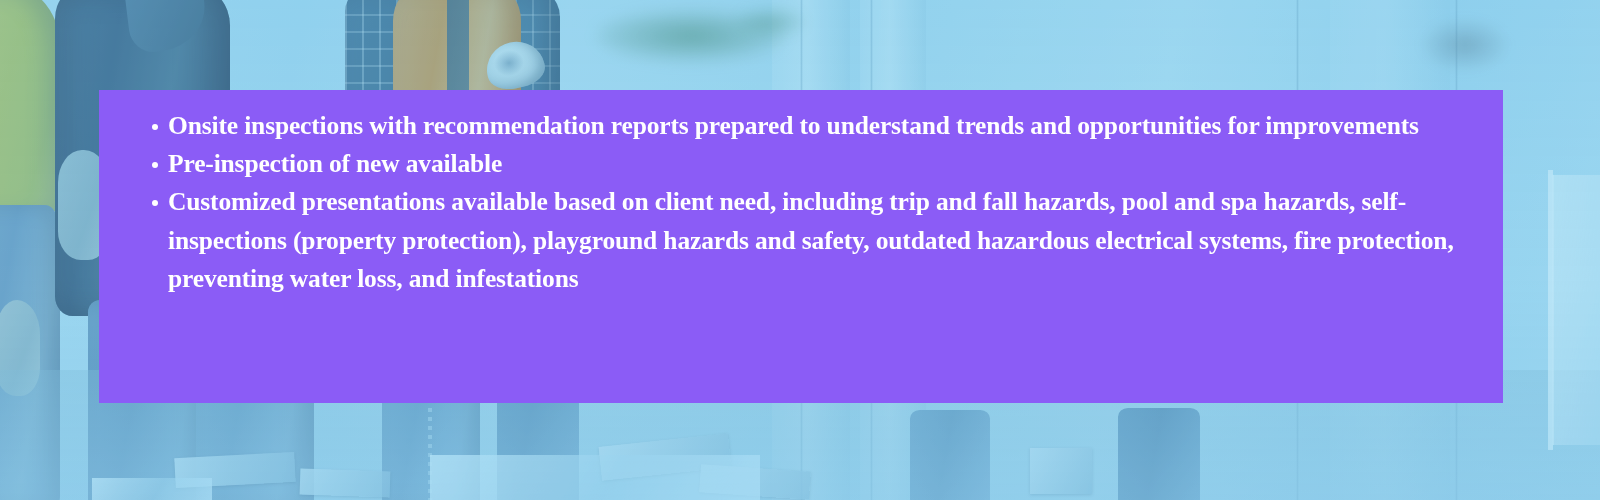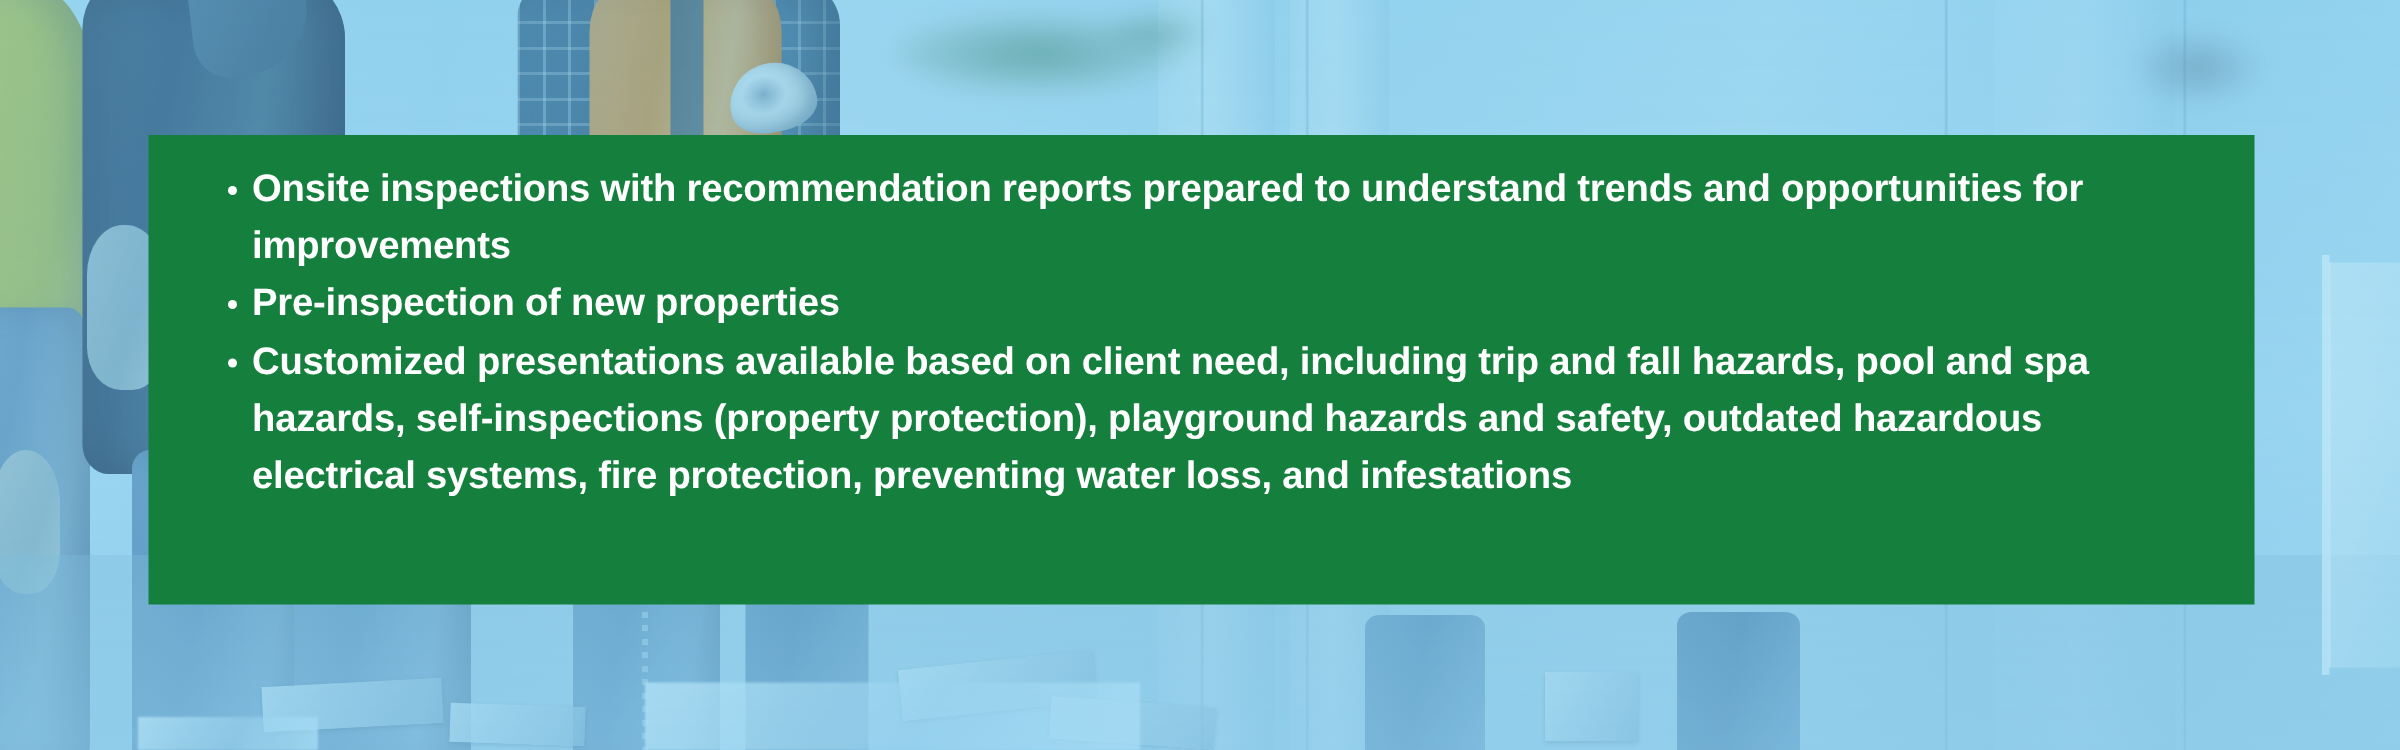--- a/index.html
+++ b/index.html
@@ -200,23 +200,24 @@
     background: rgba(150,215,243,.30);
   }
 
   
   .panel {
     position: absolute;
     left: 99px;
     top: 90px;
     width: 1404px;
     height: 313px;
-    background: #15803d;
+    background: #8b5cf6;
     box-sizing: border-box;
     padding: 17px 40px 14px 53px;
+    font-family: Liberation Serif, serif;
   }
   .bullet-list {
     margin: 0;
     padding: 0;
     list-style: none;
   }
   .bullet-item {
     position: relative;
     color: #ffffff;
     font-size: 25.5px;
@@ -293,18 +294,18 @@
     <div class="door-frame"></div>
     <div class="doorway"></div>
 
     <div class="tint"></div>
     <div class="tint2"></div>
   </div>
 
   <div class="panel">
     <ul class="bullet-list">
       <li class="bullet-item">Onsite inspections with recommendation reports prepared to understand trends and opportunities for improvements</li>
-      <li class="bullet-item">Pre-inspection of new properties</li>
+      <li class="bullet-item">Pre-inspection of new available</li>
       <li class="bullet-item">Customized presentations available based on client need, including trip and fall hazards, pool and spa hazards, self-inspections (property protection), playground hazards and safety, outdated hazardous electrical systems, fire protection, preventing water loss, and infestations</li>
     </ul>
   </div>
 
 </div>
 
 </body></html>

